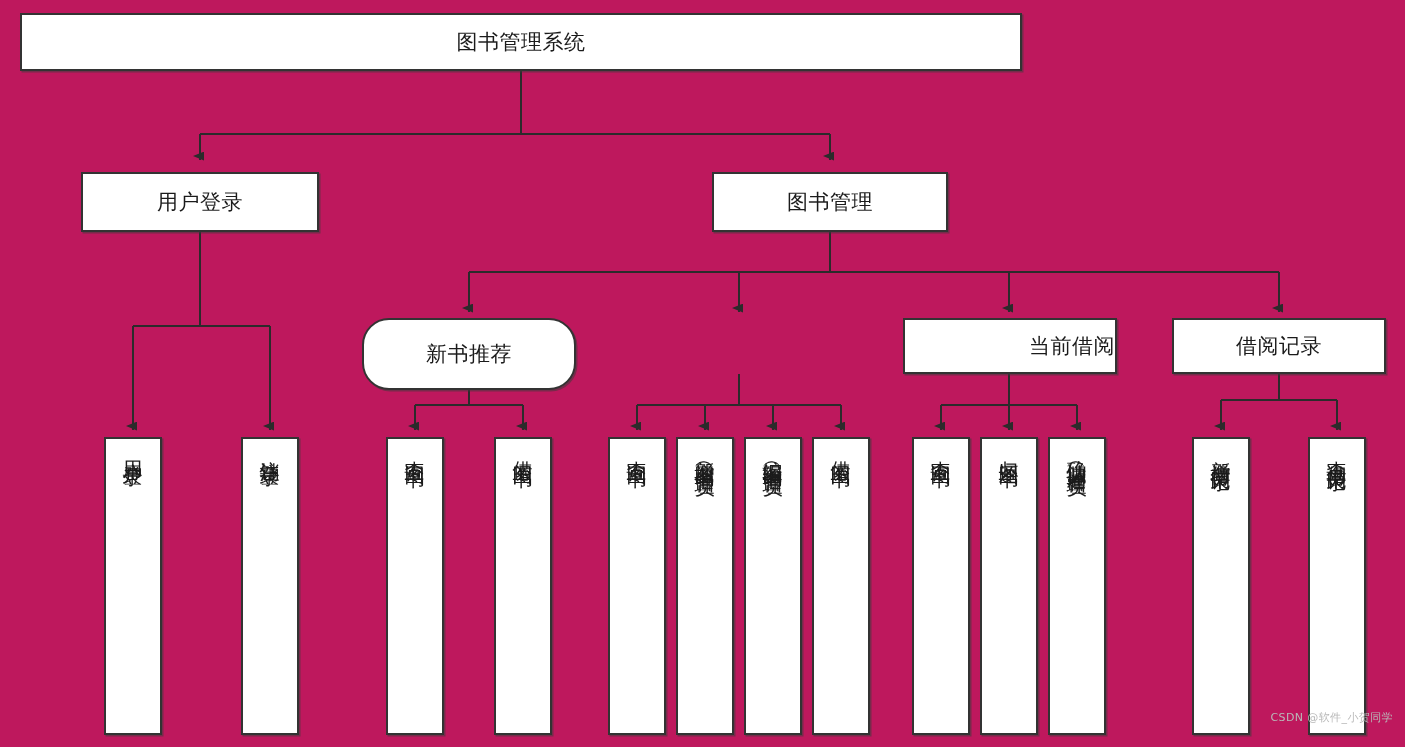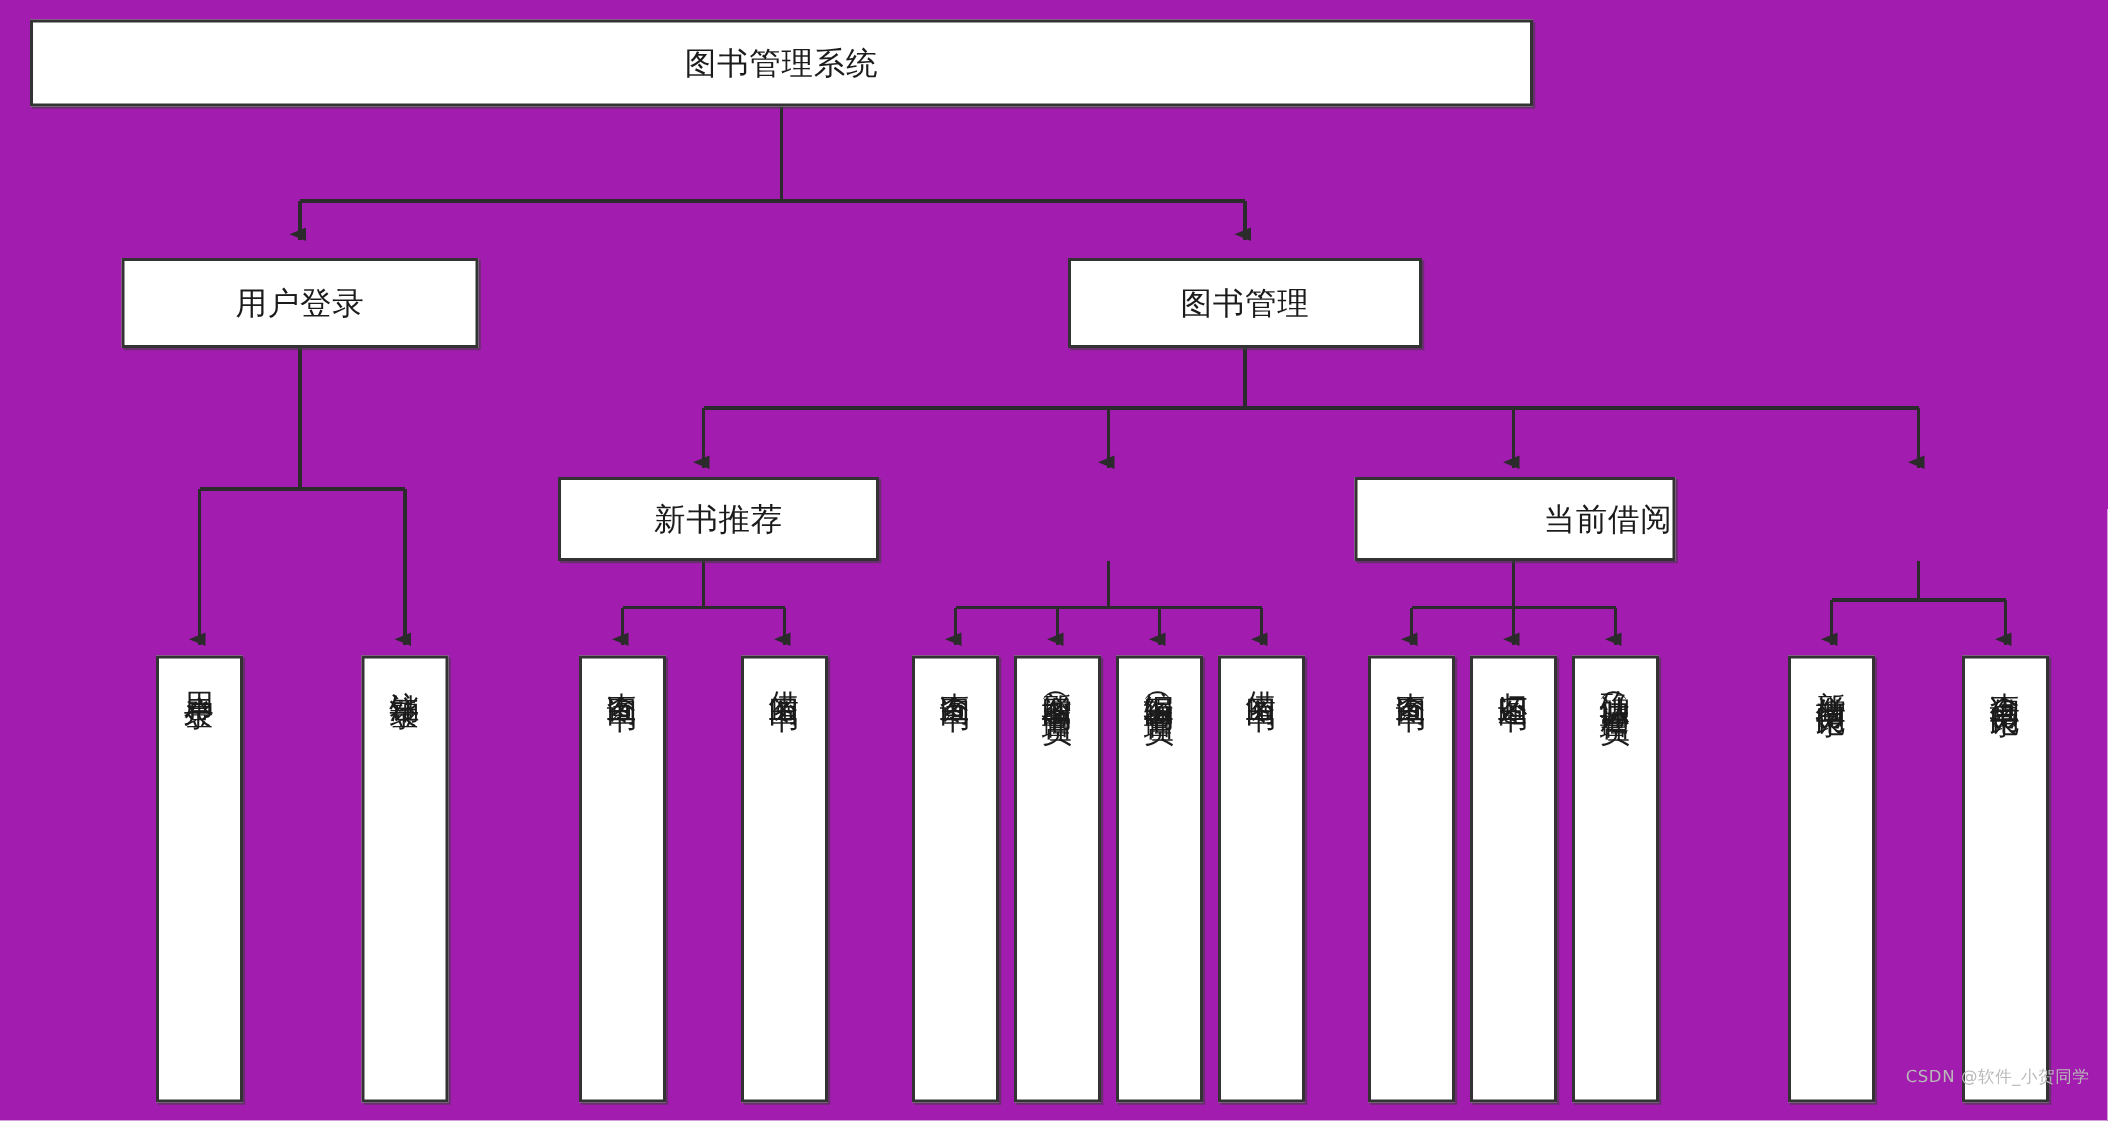--- a/index.html
+++ b/index.html
@@ -8,21 +8,21 @@
     padding: 0;
     background: #ffffff;
   }
   body {
     font-family: "DejaVu Sans", "Liberation Sans", sans-serif;
   }
   #diagram-canvas {
     position: relative;
     width: 1405px;
     height: 747px;
-    background: #a21caf;
+    background: #be185d;
     overflow: hidden;
   }
   #edges-layer {
     position: absolute;
     left: 0;
     top: 0;
     width: 1405px;
     height: 747px;
     pointer-events: none;
   }
@@ -131,29 +131,32 @@
   </div>
 
   <div class="node horiz" style="left:81px; top:172px; width:238px; height:60px;">
     <span class="node-label">用户登录</span>
   </div>
 
   <div class="node horiz" style="left:712px; top:172px; width:236px; height:60px;font-family:Liberation Serif, serif;">
     <span class="node-label">图书管理</span>
   </div>
 
-  <div class="node horiz" style="left:372px; top:318px; width:214px; height:56px;">
+  <div class="node horiz" style="left:362px; top:318px; width:214px; height:72px;border-radius:27px;">
     <span class="node-label">新书推荐</span>
   </div>
 
 
   <div class="node horiz" style="left:903px; top:318px; width:214px; height:56px;justify-content:flex-end;">
     <span class="node-label">当前借阅</span>
   </div>
 
+  <div class="node horiz" style="left:1172px; top:318px; width:214px; height:56px;">
+    <span class="node-label">借阅记录</span>
+  </div>
 
   <div class="node vert" style="left:104px; top:437px; width:58px; height:298px;">
     <span class="node-label">用户登录</span>
   </div>
 
   <div class="node vert" style="left:241px; top:437px; width:58px; height:298px;">
     <span class="node-label">注销登录</span>
   </div>
 
   <div class="node vert" style="left:386px; top:437px; width:58px; height:298px;">

